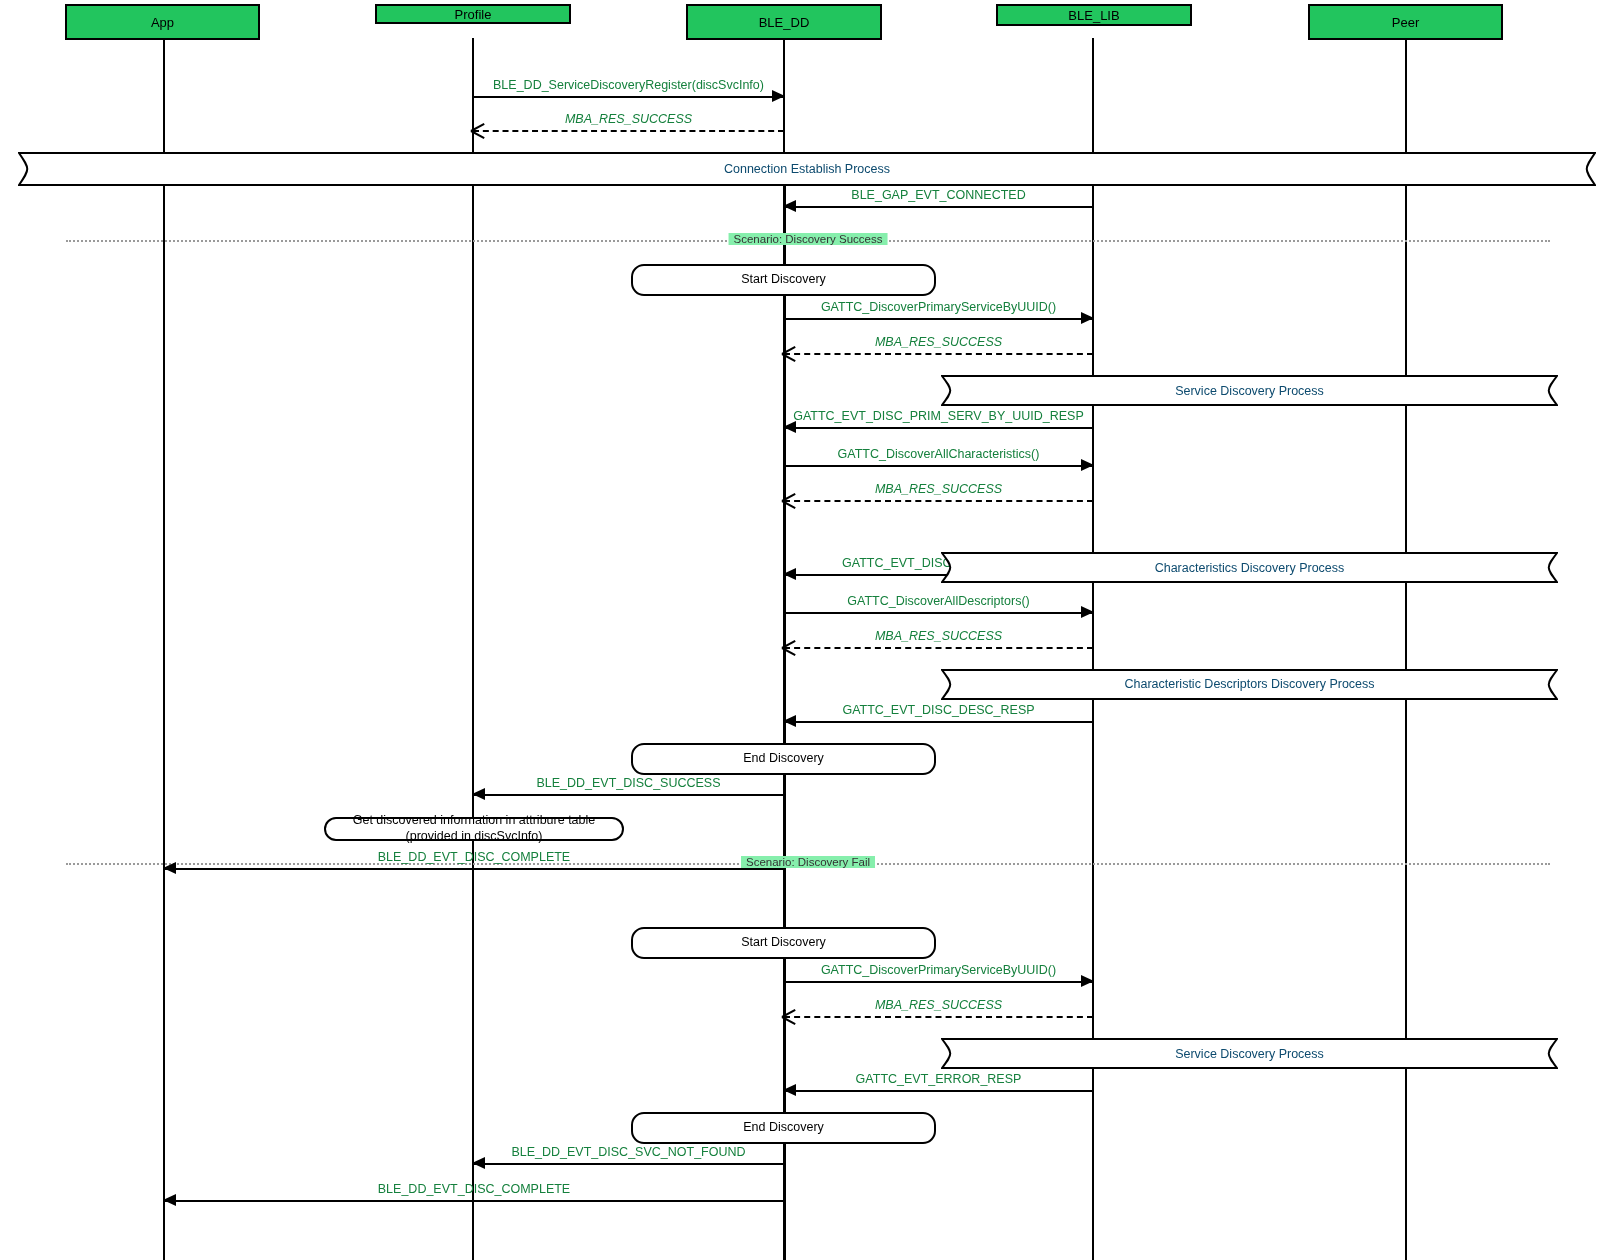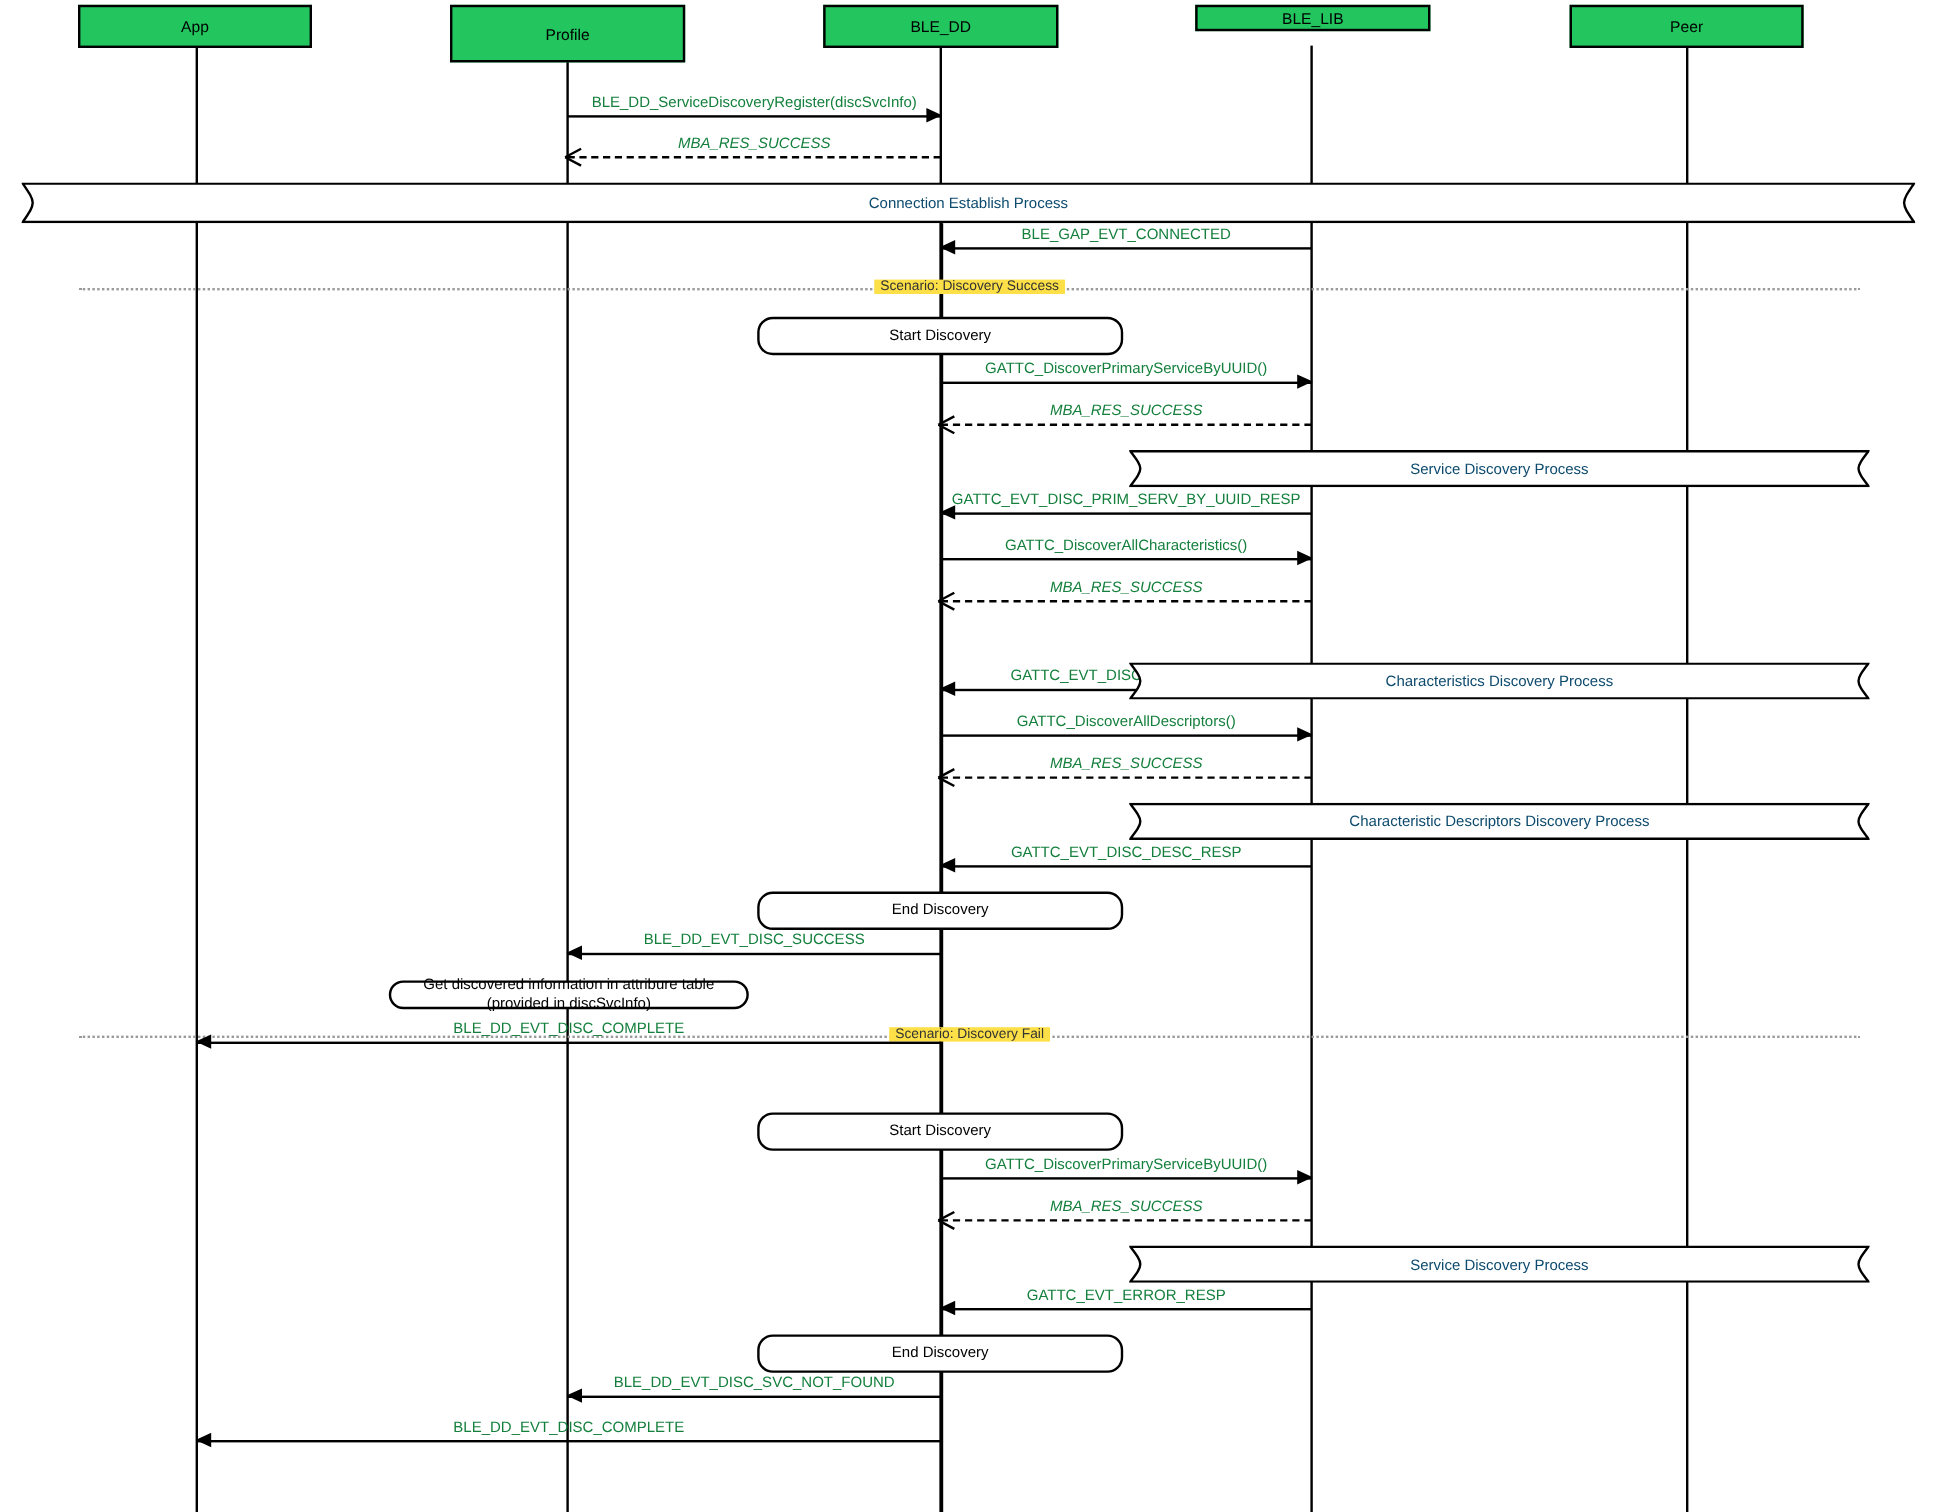--- a/index.html
+++ b/index.html
@@ -144,21 +144,21 @@
     right: 66px;
     height: 0;
     border-top: 2px dotted #9a9a9a;
     z-index: 3;
   }
   .divider .dlabel {
     position: absolute;
     top: -9px;
     left: 50%;
     transform: translateX(-50%);
-    background: #fde047;
+    background: #86efac;
     padding: 0 5px;
     font-size: 11.5px;
     color: #333;
     white-space: nowrap;
   }
 </style>
 </head>
 <body>
 
 <div id="canvas">
@@ -325,21 +325,21 @@
         <div>Start Discovery</div>
       </div>
       <div class="note" style="left: 631px; top: 1112px; width: 305px; height: 32px;">
         <div>End Discovery</div>
       </div>
     </div>
   <div id="layer-participants">
       <div class="participant-box" style="left: 65px; width: 195px; top: 4px; height: 36px;">
         <span>App</span>
       </div>
-      <div class="participant-box" style="left: 375px; width: 196px; top: 4px; height: 48px;">
+      <div class="participant-box" style="left: 375px; width: 196px; top: 4px; height: 20px;">
         <span>Profile</span>
       </div>
       <div class="participant-box" style="left: 686px; width: 196px; top: 4px; height: 36px;">
         <span>BLE_DD</span>
       </div>
       <div class="participant-box" style="left: 996px; width: 196px; top: 4px; height: 22px;">
         <span>BLE_LIB</span>
       </div>
       <div class="participant-box" style="left: 1308px; width: 195px; top: 4px; height: 36px; justify-content: center;">
         <span>Peer</span>

